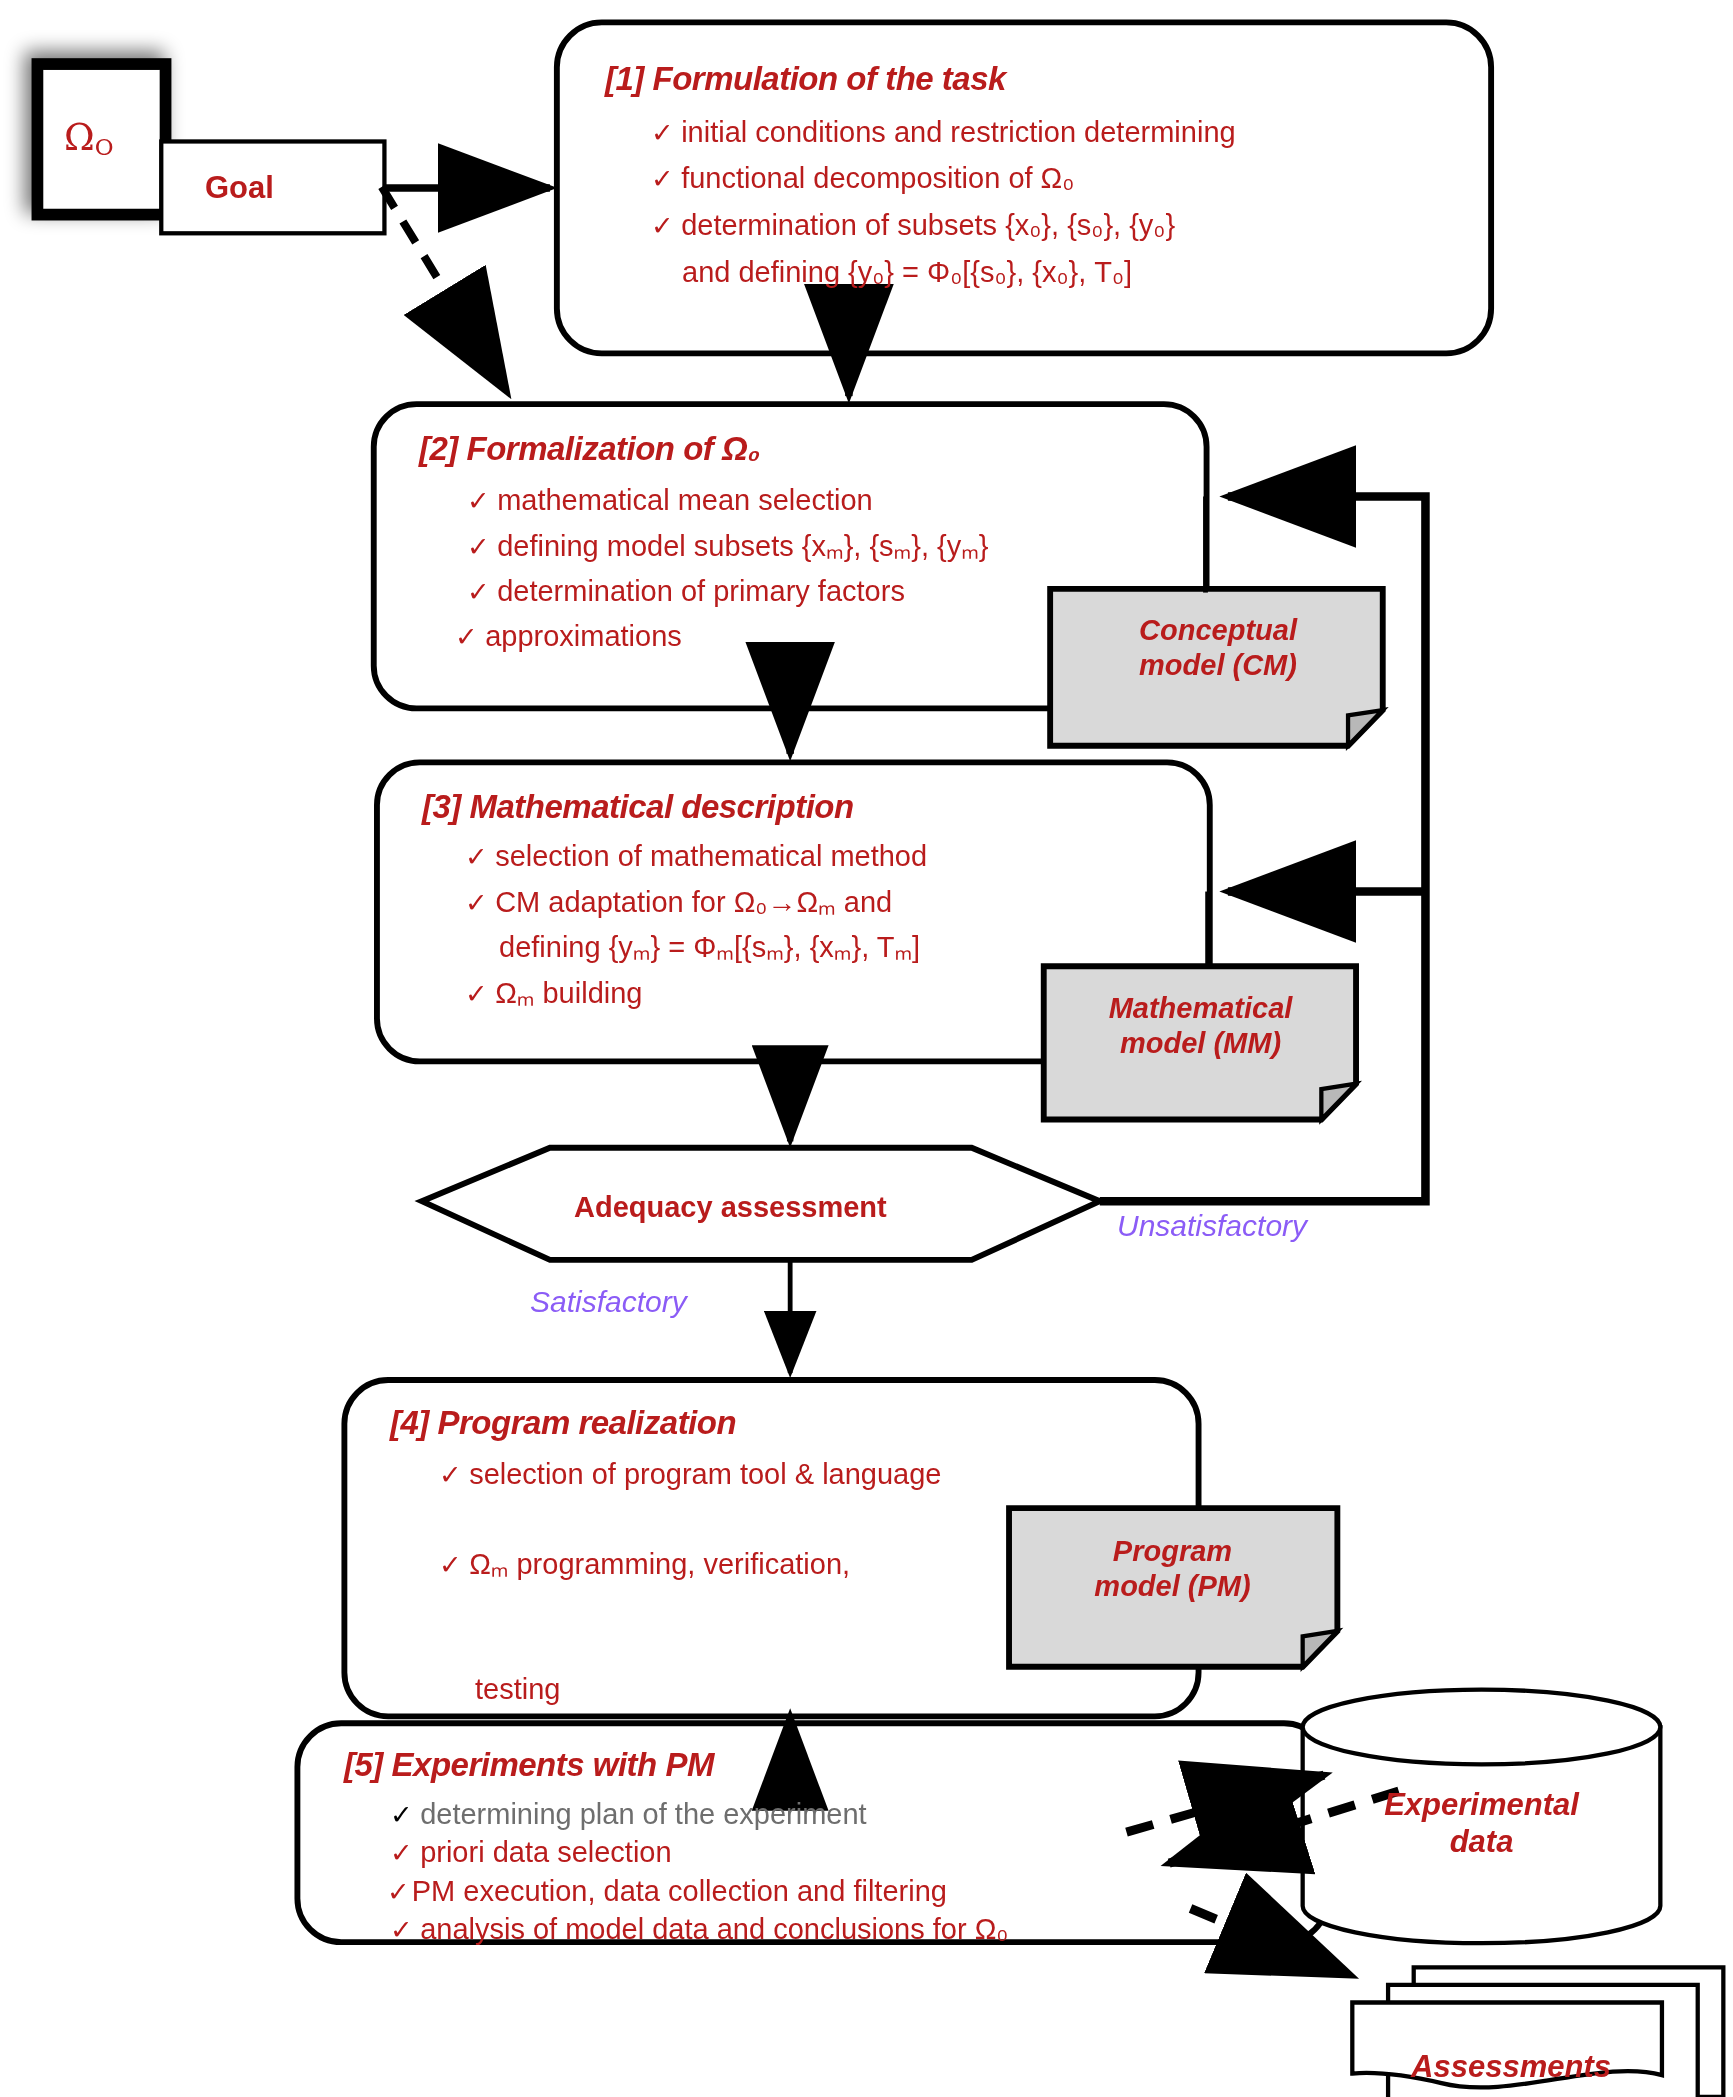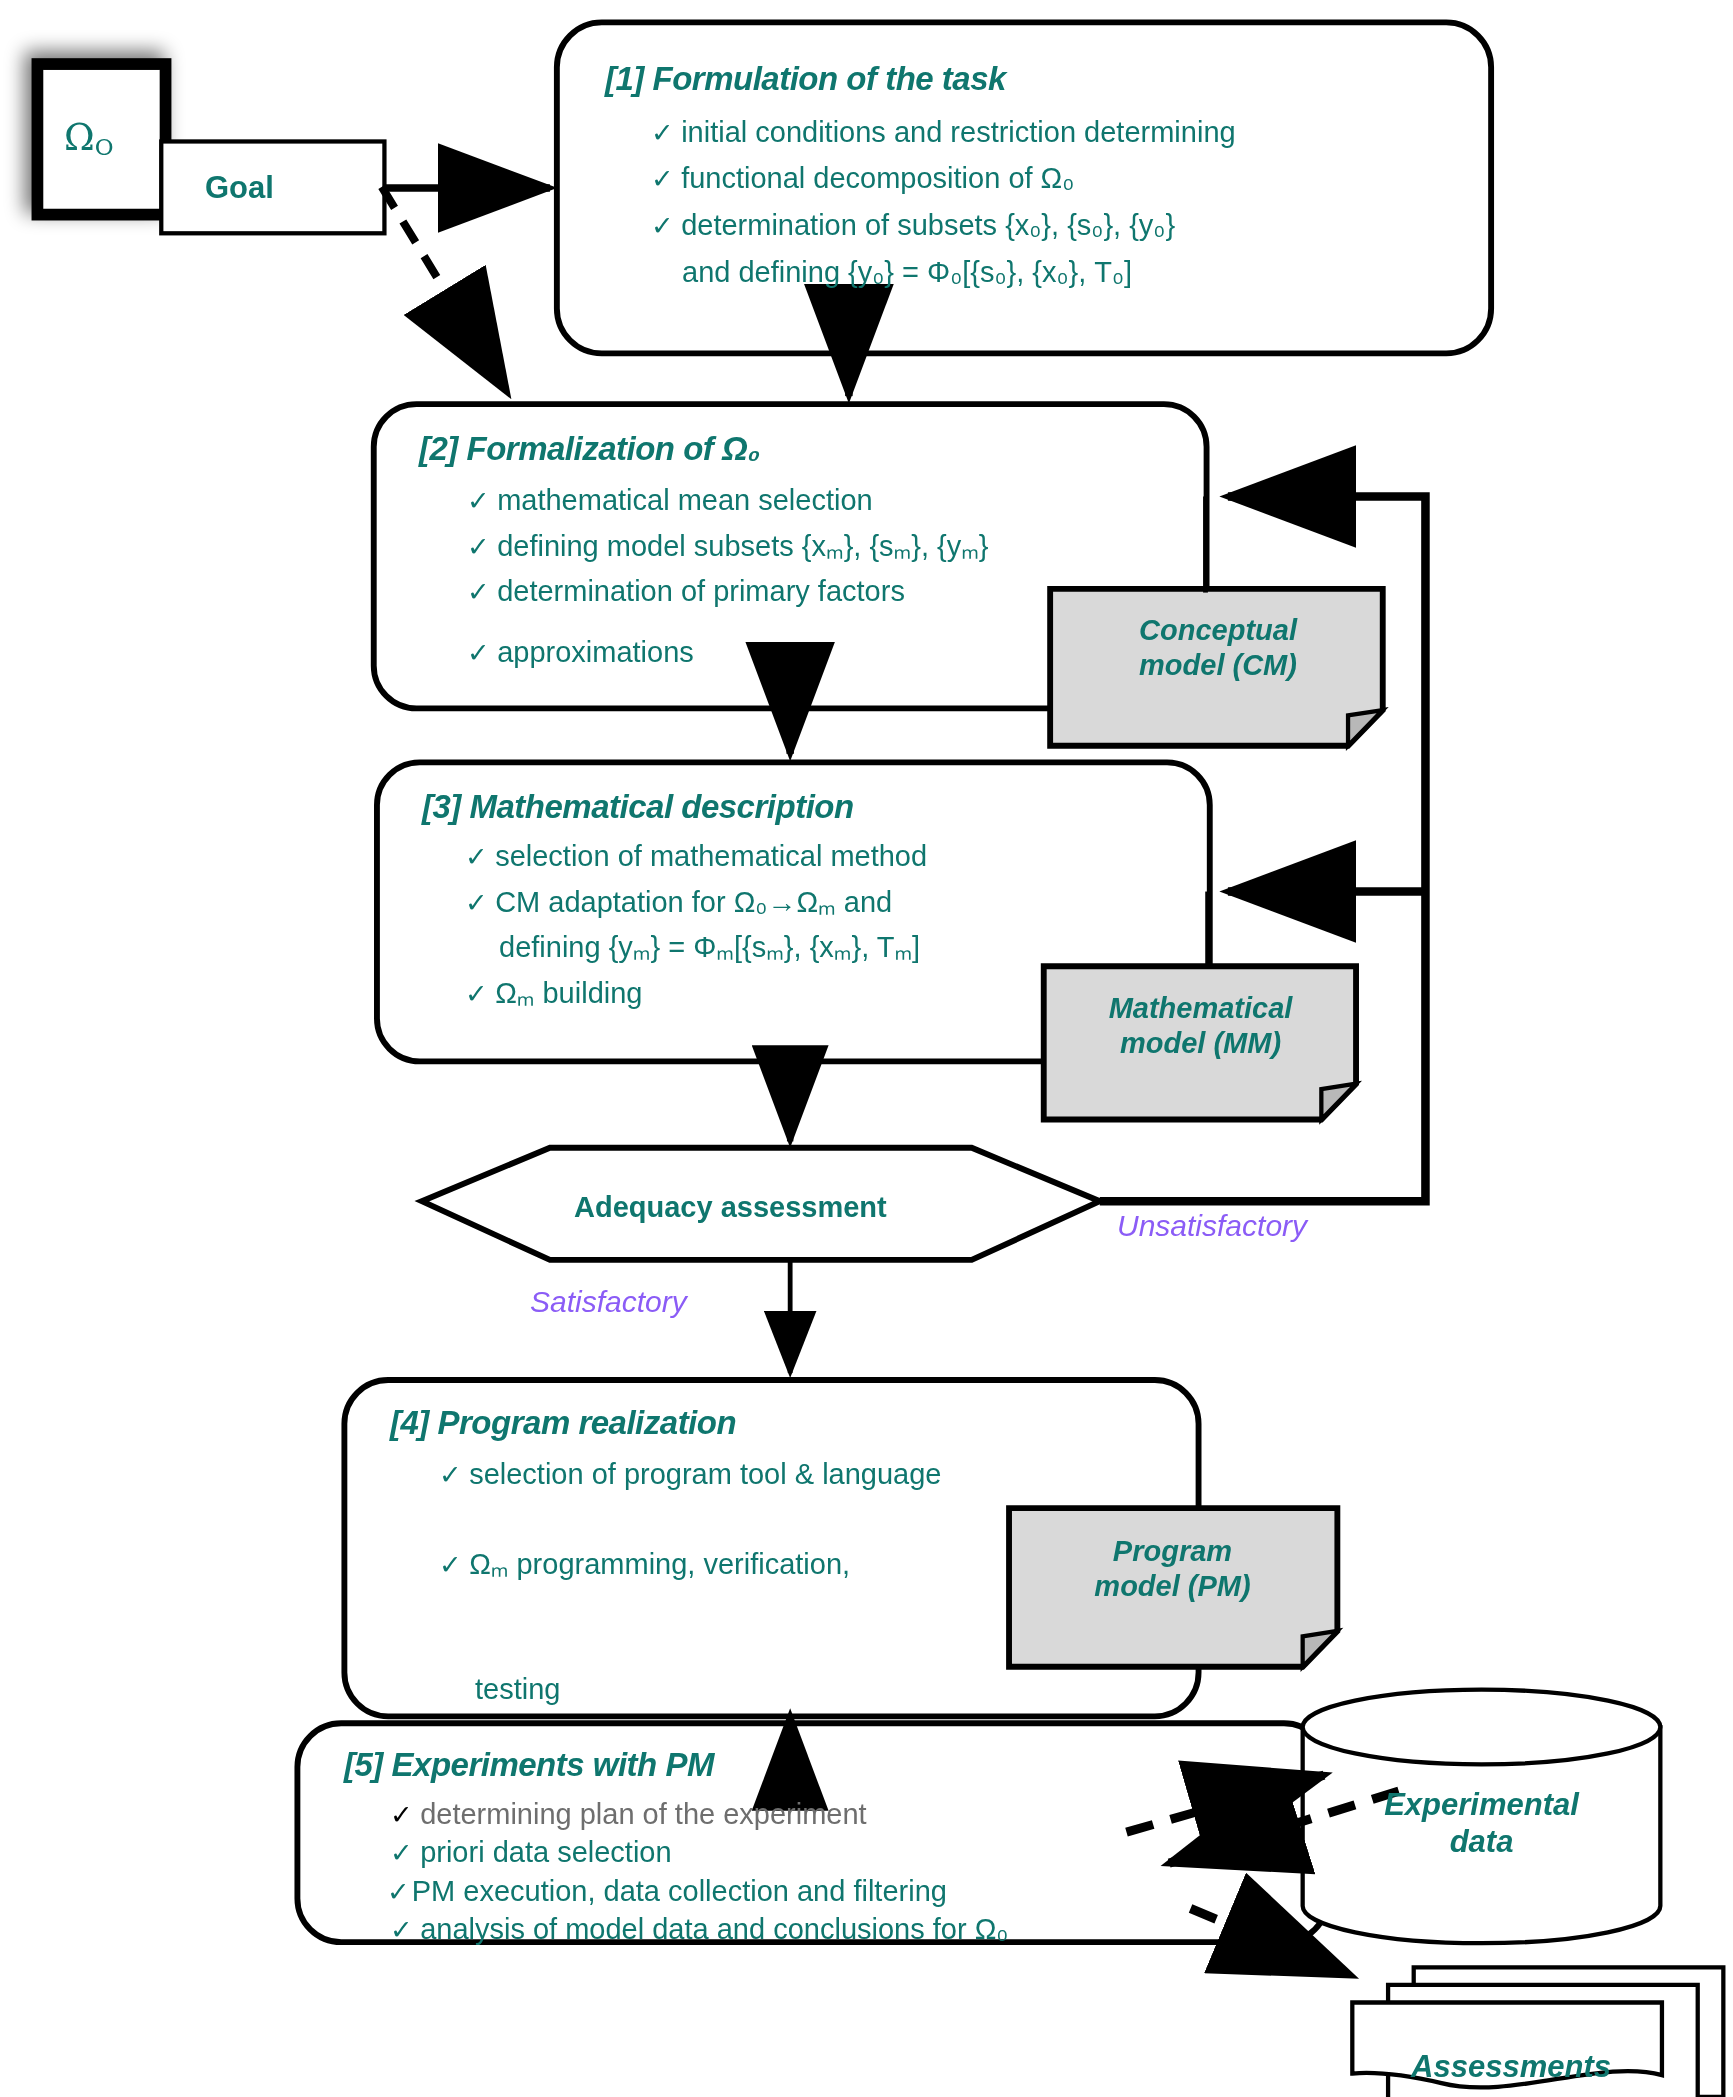--- a/index.html
+++ b/index.html
@@ -1,19 +1,19 @@
 <!DOCTYPE html>
 <html style="font-size:8.5px"><head>
 <meta charset="utf-8">
 <style>
   html,body{margin:0;padding:0;background:#fff;}
   body{font-family:"Liberation Sans",sans-serif;}
   #stage{position:relative;width:1733px;height:2097px;background:#fff;overflow:hidden;}
   svg#canvas{position:absolute;left:0;top:0;width:1733px;height:2097px;}
-  .txt{position:absolute;color:#0f766e;line-height:1.18;}
+  .txt{position:absolute;color:#b91c1c;line-height:1.18;}
   .hdr{font-weight:bold;font-style:italic;font-size:33px;letter-spacing:-0.5px;}
   .bullet{font-size:29px;white-space:nowrap;}
   .bullet .ck{font-size:27px;padding-right:7.5px;}
   .noteTxt{font-weight:bold;font-style:italic;font-size:29px;text-align:center;line-height:1.2;}
   .decision{font-weight:bold;font-size:29px;}
   .branch{font-style:italic;font-size:30px;color:#8b5cf6;}
   .goalTxt{font-weight:bold;font-size:31px;}
   .omegaTxt{font-size:37px;font-family:"DejaVu Serif",serif;}
   .storeTxt{font-weight:bold;font-style:italic;font-size:31px;text-align:center;line-height:1.18;margin-top:25px;}
   sub{font-size:0.62em;vertical-align:-0.22em;}
@@ -148,21 +148,21 @@
   </div>
   <div class="txt bullet" style="left:467px; top:483px;">
     <span class="ck">✓</span><span>mathematical mean selection</span>
   </div>
   <div class="txt bullet" style="left:467px; top:529px;">
     <span class="ck">✓</span><span>defining model subsets {xₘ}, {sₘ}, {yₘ}</span>
   </div>
   <div class="txt bullet" style="left:467px; top:574px;">
     <span class="ck">✓</span><span>determination of primary factors</span>
   </div>
-  <div class="txt bullet" style="left:467px; top:619px;margin-top:16px;">
+  <div class="txt bullet" style="left:455px; top:619px;">
     <span class="ck">✓</span><span>approximations</span>
   </div>
 
   <div class="txt hdr" style="left:422px; top:788px;">
     <span>[3]</span>&nbsp;<span>Mathematical description</span>
   </div>
   <div class="txt bullet" style="left:465px; top:839px;">
     <span class="ck">✓</span><span>selection of mathematical method</span>
   </div>
   <div class="txt bullet" style="left:465px; top:885px;">

